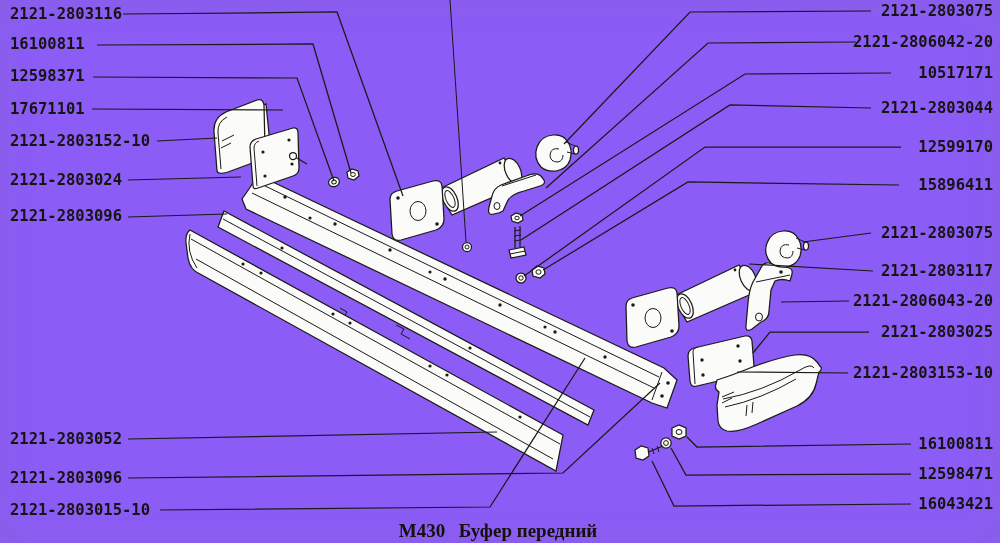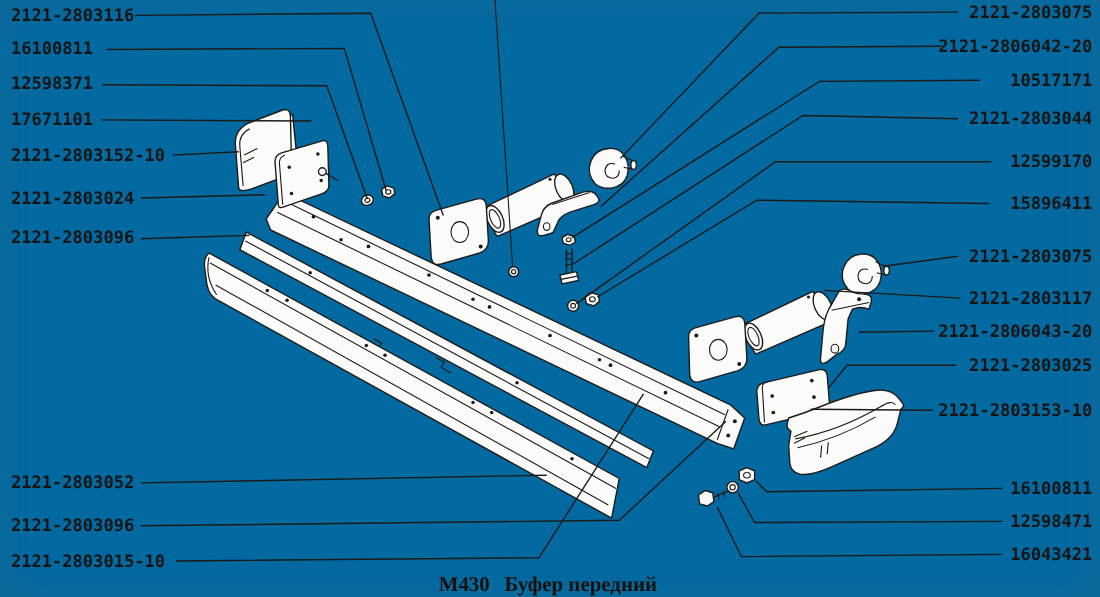--- a/index.html
+++ b/index.html
@@ -1,18 +1,18 @@
 <!DOCTYPE html>
 <html><head>
 <meta charset="utf-8">
 <style>
   html,body{margin:0;padding:0;background:#e8e8e6;}
   .stage{
     position:relative;width:1000px;height:543px;margin:0 auto;
-    background:#0369a1;overflow:hidden;
+    background:#8b5cf6;overflow:hidden;
     box-shadow:inset 0 0 40px rgba(120,120,110,.12);
     font-family:"DejaVu Sans Mono", monospace;
   }
   svg{position:absolute;left:0;top:0;}
   .part-label{
     font-family:"DejaVu Sans Mono", monospace;
     font-weight:bold;font-size:15.5px;fill:#171513;letter-spacing:0px;
   }
   .title-text{
     font-family:"Liberation Serif", serif;

